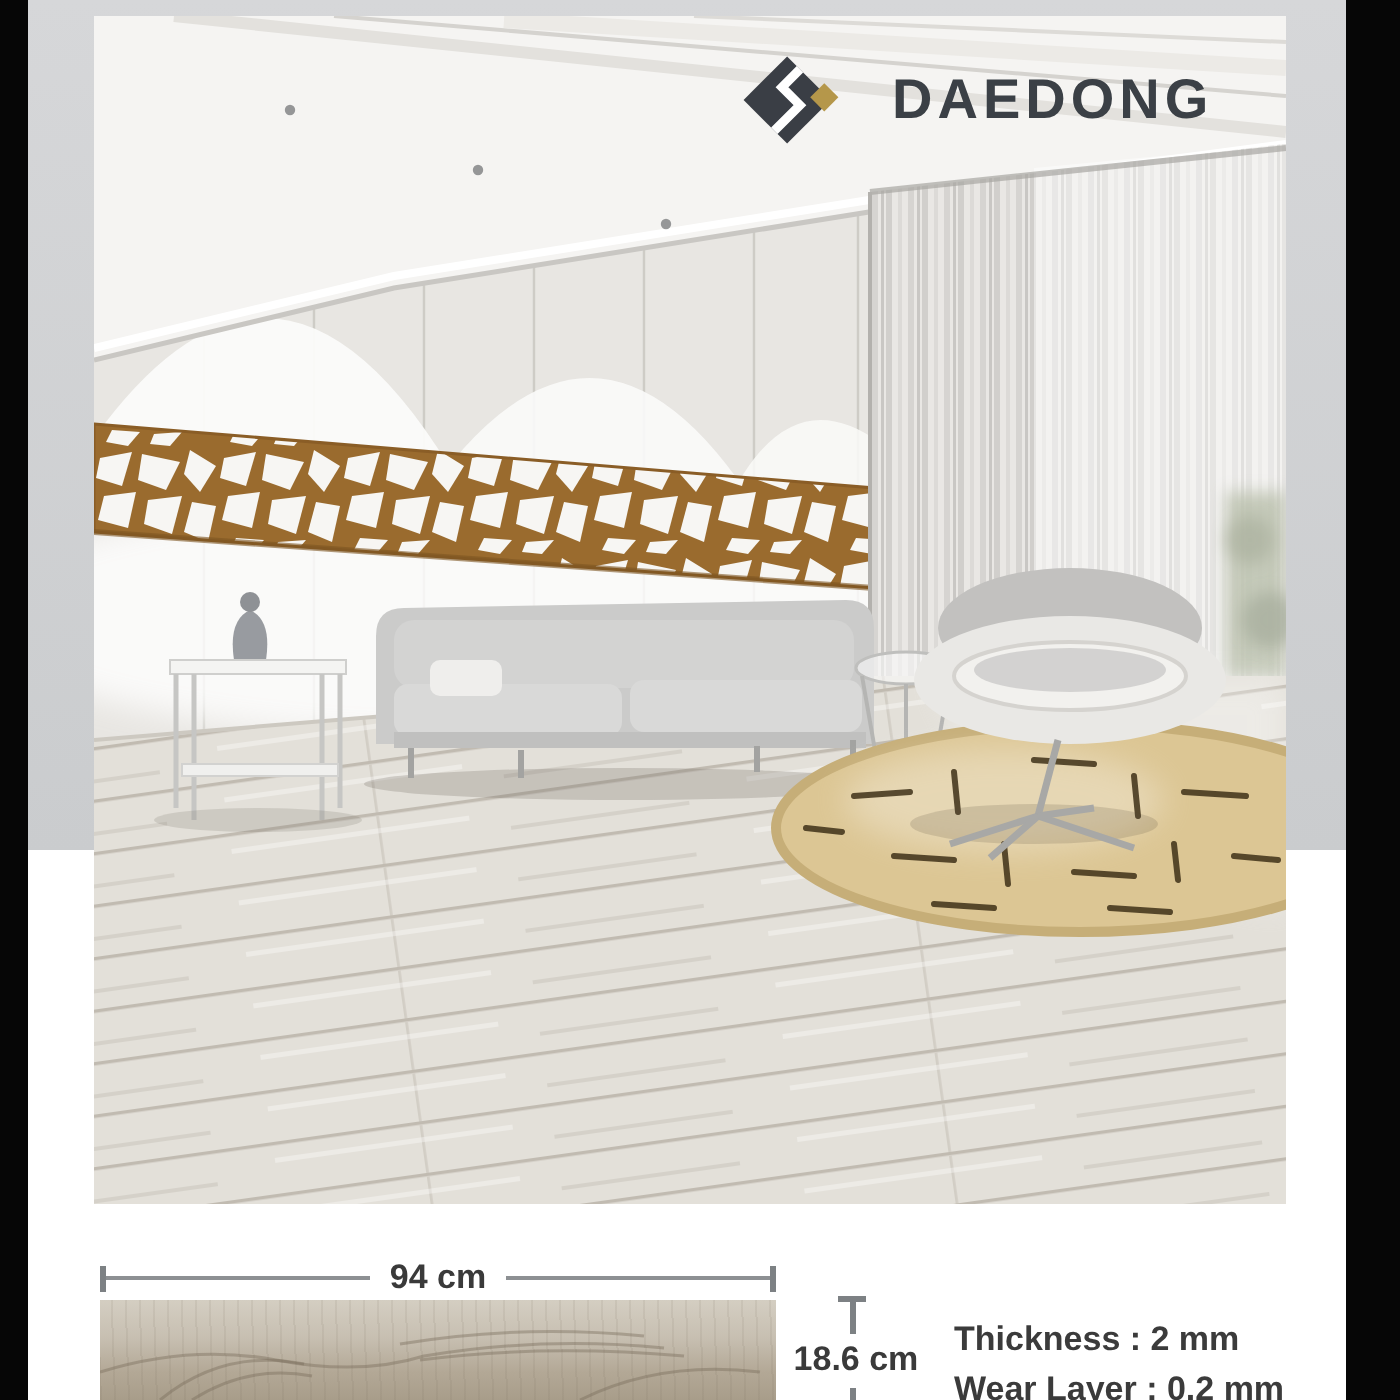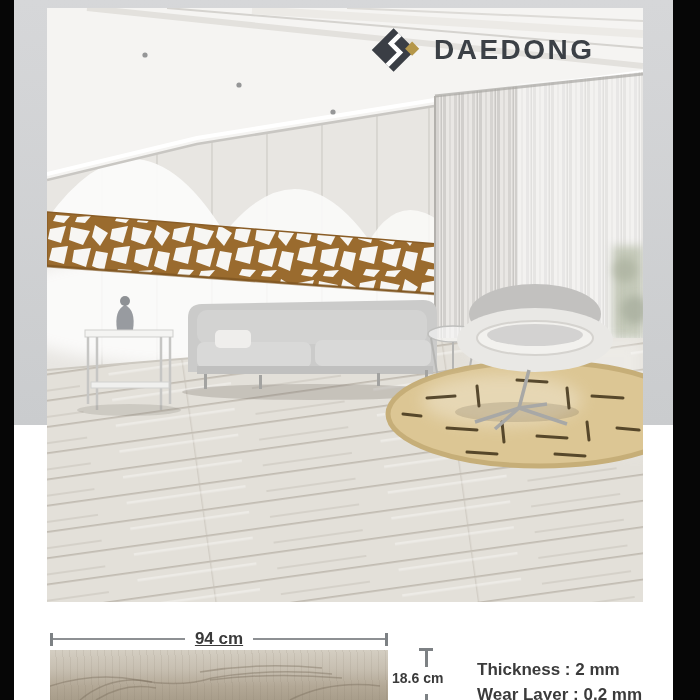--- a/index.html
+++ b/index.html
@@ -7,40 +7,40 @@
           font-family:"Liberation Sans",sans-serif;}
   .bar{position:absolute;top:0;height:700px;background:#060606;}
   .bar-left{left:0;width:14px;}
   .bar-right{left:673px;width:27px;}
   .backdrop{position:absolute;left:14px;top:0;width:659px;height:425px;
             background:linear-gradient(#d6d7d9,#caccce);}
   .photo{position:absolute;left:47px;top:8px;width:596px;height:594px;overflow:hidden;background:#eceae6;}
   .room{position:absolute;left:0;top:0;}
 
   
-  .logo{position:absolute;left:323px;top:13px;display:flex;align-items:center;gap:6px;}
+  .logo{position:absolute;left:323px;top:13px;display:flex;align-items:center;gap:18px;}
   .logo-name{font-size:28px;font-weight:700;letter-spacing:2.5px;color:#3b4046;line-height:1.02;}
   .logo-sub{font-size:12px;font-weight:600;letter-spacing:3.5px;color:#5d6066;margin-top:4px;}
 
   
   .product-label{position:absolute;left:25px;top:550px;font-size:24px;font-weight:600;color:#2b2a28;}
 
   
   .dim-h{position:absolute;left:50px;top:629px;width:338px;display:flex;align-items:center;}
   .tickv{width:3px;height:13px;background:#7d8184;}
   .dline{flex:1;height:2.5px;background:#8d9093;}
-  .dim-h-lbl{margin:0 10px;font-size:17px;font-weight:600;color:#3a3a3a;white-space:nowrap;text-decoration:underline;}
+  .dim-h-lbl{margin:0 10px;font-size:17px;font-weight:600;color:#3a3a3a;white-space:nowrap;}
 
   .sample{position:absolute;left:50px;top:650px;width:338px;height:50px;overflow:hidden;
     background:
       repeating-linear-gradient(88deg, rgba(115,104,88,.10) 0 1px, rgba(0,0,0,0) 1px 7px),
       linear-gradient(180deg,#d4cec2 0%,#c7bfb1 38%,#b3a896 72%,#a89d8a 100%);}
   .dimv-tick{position:absolute;left:419px;top:648px;width:14px;height:3px;background:#7d8184;}
   .dimv-line{position:absolute;left:425px;top:651px;width:3px;height:16px;background:#7d8184;}
-  .dimv-lbl{position:absolute;left:392px;top:670px;width:72px;font-size:14px;font-weight:600;color:#3a3a3a;}
+  .dimv-lbl{position:absolute;left:392px;top:670px;width:72px;font-size:17px;font-weight:600;color:#3a3a3a;text-align:center;}
   .dimv-line2{position:absolute;left:425px;top:694px;width:3px;height:6px;background:#7d8184;}
   .specs{position:absolute;left:477px;top:657px;font-size:17px;font-weight:600;color:#3b3b3b;line-height:25px;}
 </style>
 </head>
 <body>
 
 <div class="canvas">
   <div class="backdrop"></div>
   <div class="bar bar-left"></div>
   <div class="bar bar-right"></div>

